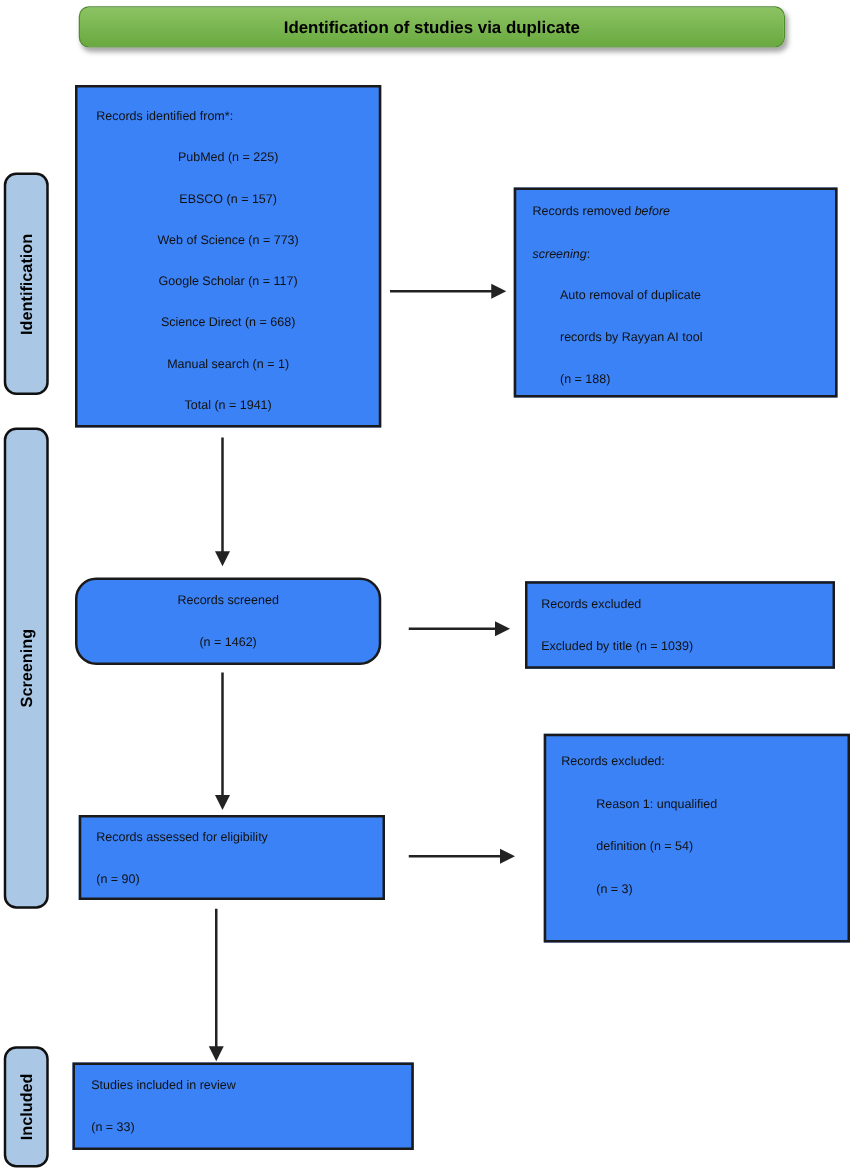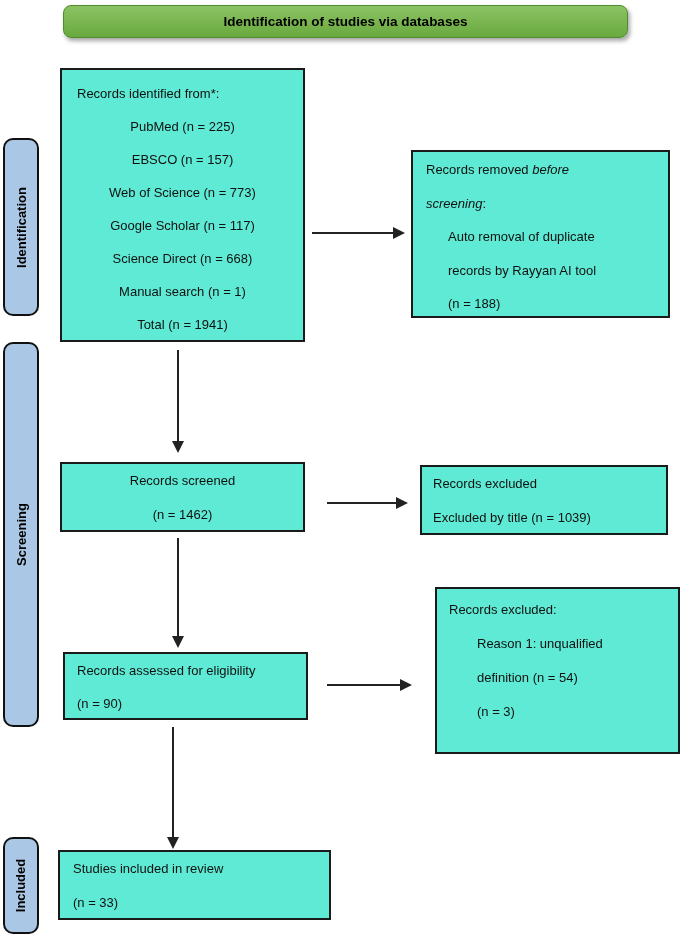--- a/index.html
+++ b/index.html
@@ -40,34 +40,34 @@
     white-space: nowrap;
     font-size: 13px; font-weight: bold; color: #000;
   }
   #stage-identification { top: 138px; height: 178px; }
   #stage-screening      { top: 342px; height: 385px; }
   #stage-included       { top: 837px; height: 97px; }
 
   
   .fbox {
     position: absolute;
-    background: #5eead4;
+    background: #3b82f6;
     border: 2px solid #1a1a1a;
-    font-size: 13px;
+    font-size: 10px;
     line-height: 33px;
   }
   .fbox div { white-space: nowrap; }
   #box-identified { left: 60px;  top: 68px;  width: 245px; height: 274px; padding-top: 7px; }
   #box-identified .title { padding-left: 15px; text-align: left; }
   #box-identified .center { text-align: center; }
 
   #box-removed { left: 411px; top: 150px; width: 259px; height: 168px; padding: 1px 6px 0 13px; line-height: 33.5px; }
   #box-removed .indent { padding-left: 22px; }
 
-  #box-screened { left: 60px; top: 462px; width: 245px; height: 70px; text-align: center; line-height: 34px; }
+  #box-screened { left: 60px; top: 462px; width: 245px; height: 70px; text-align: center; line-height: 34px; border-radius: 17px; }
 
   #box-excluded-title { left: 420px; top: 465px; width: 248px; height: 70px; border-width: 2.5px; padding-left: 11px; line-height: 34px; }
 
   #box-assessed { left: 63px; top: 652px; width: 245px; height: 68px; padding-left: 12px; }
 
   #box-excluded-reasons { left: 435px; top: 587px; width: 245px; height: 167px; padding: 4px 0 0 12px; line-height: 34px; }
   #box-excluded-reasons .indent { padding-left: 28px; }
 
   #box-included-review { left: 58px; top: 850px; width: 273px; height: 70px; border-width: 2.5px; padding-left: 13px; line-height: 34px; }
 
@@ -96,21 +96,21 @@
   #arrow-v2 { left: 177px; top: 538px; height: 99px; }
   #arrow-h3 { left: 327px; top: 684px; width: 74px; }
   #arrow-v3 { left: 172px; top: 727px; height: 111px; }
 </style>
 </head>
 <body>
 
 <div class="canvas">
 
   <div class="banner">
-    <span>Identification of studies via databases</span>
+    <span>Identification of studies via duplicate</span>
   </div>
 
   <div class="stage" id="stage-identification">
     <span class="vtext">Identification</span>
   </div>
   <div class="stage" id="stage-screening">
     <span class="vtext">Screening</span>
   </div>
   <div class="stage" id="stage-included">
     <span class="vtext">Included</span>

